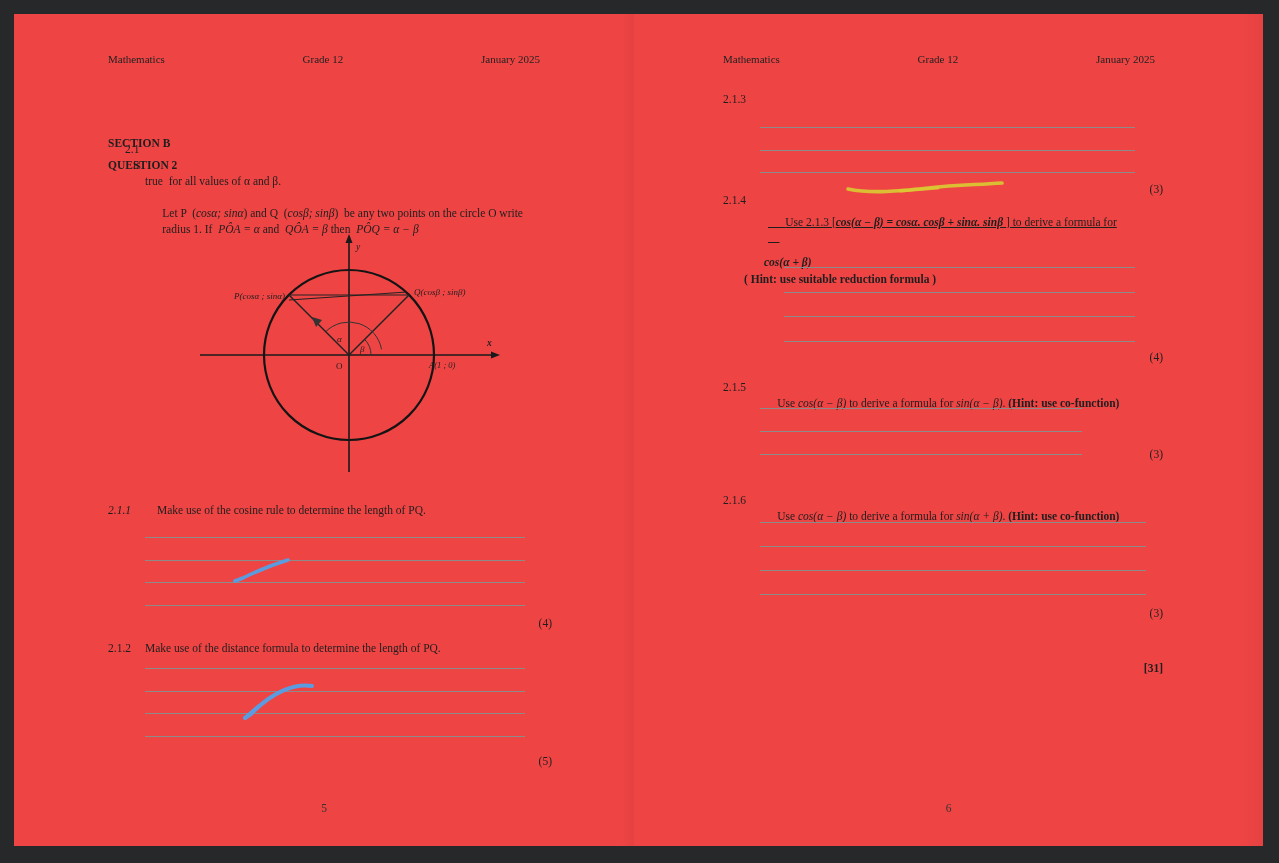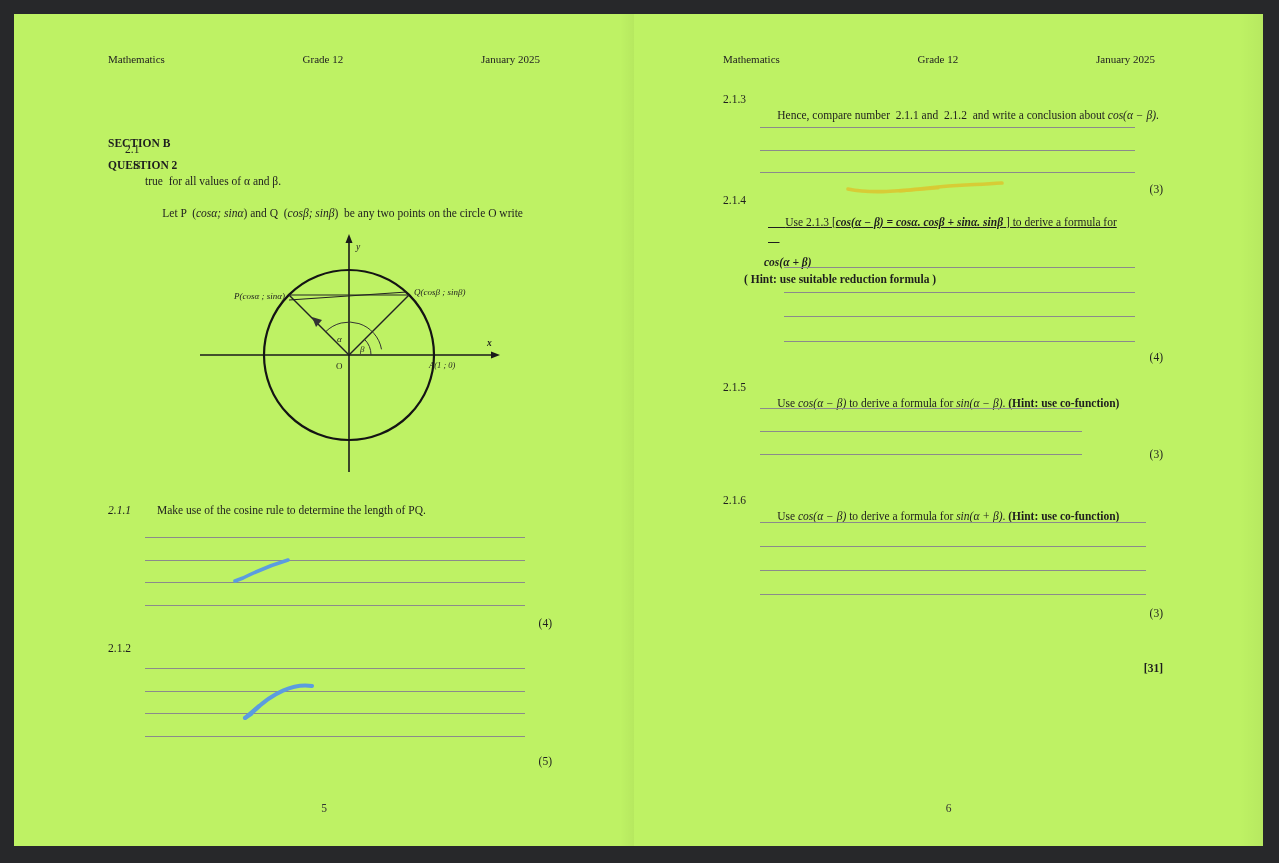--- a/index.html
+++ b/index.html
@@ -5,21 +5,21 @@
   html,body{margin:0;padding:0;}
   body{
     width:1279px;height:863px;
     background:#27282a;
     overflow:hidden;
     position:relative;
     font-family:"Liberation Serif", serif;
   }
   .page{
     position:absolute;
-    background:#bef264;
+    background:#ef4444;
   }
   .t{
     position:absolute;
     font-family:"Liberation Serif", serif;
     font-size:11.5px;
     color:#1e1e1e;
     white-space:pre-wrap;
     line-height:1.35;
   }
   .t span{white-space:pre-wrap;}
@@ -79,20 +79,23 @@
     </div>
 
     <div class="t b" style="left:94px;top:82px;">SECTION B</div>
     <div class="t b" style="left:94px;top:104px;">QUESTION 2</div>
 
     <div class="t" style="left:111px;top:128px;">2.1</div>
     <div class="t" style="left:119px;top:144px;">is</div>
     <div class="t" style="left:131px;top:160px;">true  for all values of α and β.</div>
     <div class="t" style="left:131px;top:176px;width:425px;">
       <span>Let P  (</span><span class="m">cosα; sinα</span><span>) and Q  (</span><span class="m">cosβ; sinβ</span><span>)  be any two points on the circle O write</span>
+    </div>
+    <div class="t" style="left:131px;top:192px;width:425px;">
+      <span>radius 1. If  </span><span class="m">PÔA = α</span><span> and  </span><span class="m">QÔA = β</span><span> then  </span><span class="m">PÔQ = α − β</span>
     </div>
 
     <svg class="overlay" style="left:181px;top:218px;" width="310" height="245" viewBox="0 0 310 245">
 
       <line x1="5" y1="123" x2="298" y2="123" stroke="#1a1a1a" stroke-width="1.6"></line>
       <polygon points="305,123 296,119.5 296,126.5" fill="#1a1a1a"></polygon>
       <line x1="154" y1="240" x2="154" y2="10" stroke="#1a1a1a" stroke-width="1.6"></line>
       <polygon points="154,2 150.5,11 157.5,11" fill="#1a1a1a"></polygon>
 
       <circle cx="154" cy="123" r="85" fill="none" stroke="#141414" stroke-width="2.2"></circle>
@@ -120,20 +123,21 @@
 
     <div class="t" style="left:94px;top:489px;font-style:italic;">2.1.1</div>
     <div class="t" style="left:131px;top:489px;margin-left:12px;">Make use of the cosine rule to determine the length of PQ.</div>
     <div class="aline" style="left:131px;top:523px;width:380px;"></div>
     <div class="aline" style="left:131px;top:546px;width:380px;"></div>
     <div class="aline" style="left:131px;top:568px;width:380px;"></div>
     <div class="aline" style="left:131px;top:591px;width:380px;"></div>
     <div class="marks" style="left:500px;top:603px;width:38px;">(4)</div>
 
     <div class="t" style="left:94px;top:627px;">2.1.2</div>
+    <div class="t" style="left:131px;top:627px;">Make use of the distance formula to determine the length of PQ.</div>
     <div class="aline" style="left:131px;top:654px;width:380px;"></div>
     <div class="aline" style="left:131px;top:677px;width:380px;"></div>
     <div class="aline" style="left:131px;top:699px;width:380px;"></div>
     <div class="aline" style="left:131px;top:722px;width:380px;"></div>
     <div class="marks" style="left:500px;top:741px;width:38px;">(5)</div>
 
     <div class="pgnum" style="top:788px;">5</div>
 
     <svg class="overlay" width="620" height="832" viewBox="0 0 620 832">
       <path d="M221,567 l8,-3 C241,558 257,551 274,546" fill="none" stroke-width="3.6" stroke-linecap="round" stroke-linejoin="round" stroke="#5b9ce0"></path>
@@ -146,23 +150,20 @@
 
   <div class="page" style="left:634px;top:14px;width:629px;height:832px;">
 
     <div class="hdr" style="left:89px;top:39px;width:432px;">
       <span>Mathematics</span>
       <span>Grade 12</span>
       <span>January 2025</span>
     </div>
 
     <div class="t" style="left:89px;top:78px;">2.1.3</div>
-    <div class="t" style="left:126px;top:78px;width:400px;">
-      <span>Hence, compare number  2.1.1 and  2.1.2  and write a conclusion about </span><span class="m">cos(α − β)</span><span>.</span>
-    </div>
     <div class="aline" style="left:126px;top:113px;width:375px;"></div>
     <div class="aline" style="left:126px;top:136px;width:375px;"></div>
     <div class="aline" style="left:126px;top:158px;width:375px;"></div>
     <div class="marks" style="left:491px;top:169px;width:38px;">(3)</div>
 
     <div class="t" style="left:89px;top:179px;">2.1.4</div>
     <div class="t" style="left:134px;top:185px;width:410px;text-decoration:underline;">
       <span>Use 2.1.3 [</span><span class="m b">cos(α − β) = cosα. cosβ + sinα. sinβ</span><span> ] to derive a formula for</span>
     </div>
     <div class="t m b" style="left:130px;top:201px;">cos(α + β)</div>

